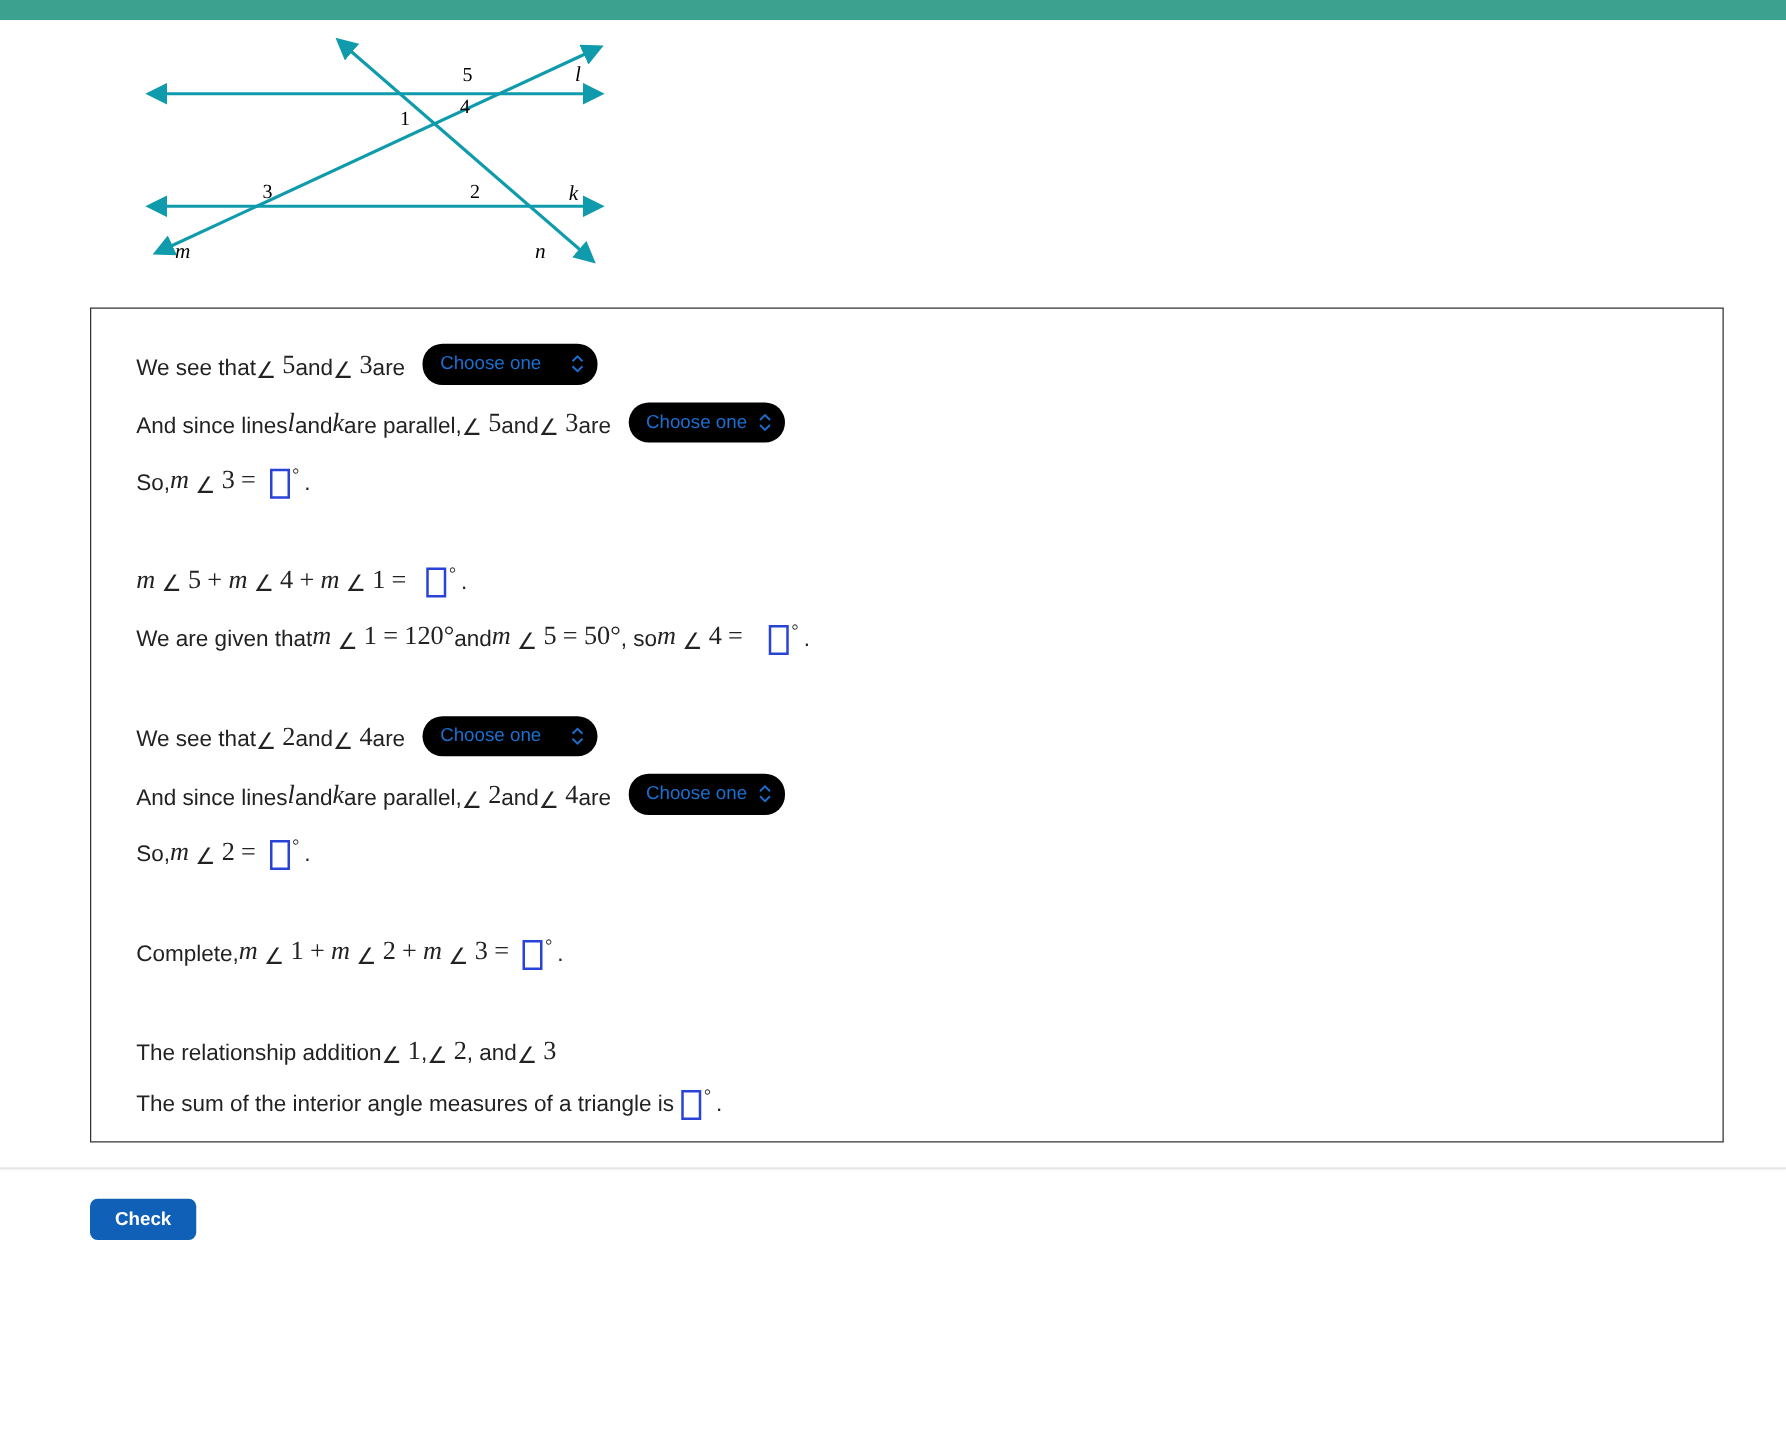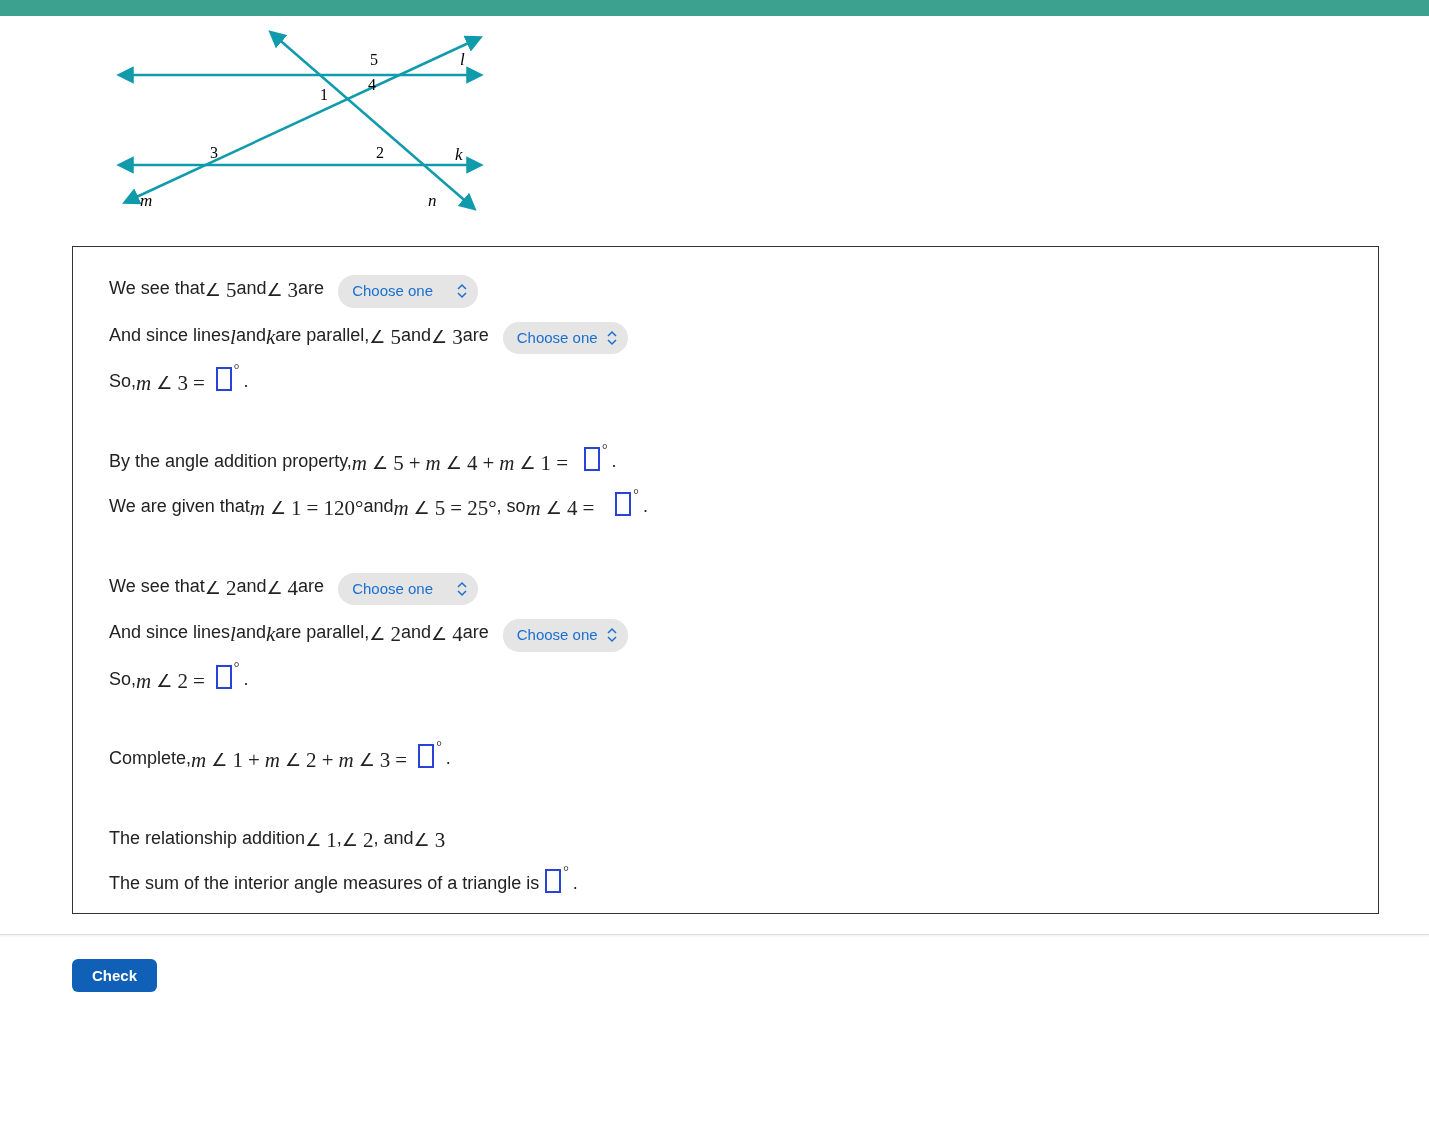--- a/index.html
+++ b/index.html
@@ -31,21 +31,21 @@
   .answer-box {
     border: 1px solid #333;
     padding: 28px 36px 4px 36px;
     margin-left: 22px;
     margin-right: 0;
   }
   .line {
     margin-bottom: 14px;
     line-height: 1.5;
     display: flex;
-    align-items: flex-start;
+    align-items: flex-end;
     flex-wrap: wrap;
     gap: 4px 0;
   }
   .block-gap {
     height: 34px;
   }
   .math-i {
     font-family: "Times New Roman", serif;
     font-style: italic;
     font-size: 21px;
@@ -58,21 +58,21 @@
   .angle {
     font-family: "Times New Roman", serif;
     font-size: 18px;
     display:inline-block;
     position:relative;
     top:2px;
   }
   .dropdown {
     display: inline-flex;
     align-items: center;
-    background: #e5e5e5;
+    background: #000000;
     border-radius: 16px;
     padding: 5px 30px 5px 14px;
     color: #1a6fd1;
     font-size: 15px;
     position: relative;
     margin: 0 4px;
     cursor: pointer;
     min-width: 140px;
   }
   .dropdown .dd-arrows {
@@ -204,40 +204,39 @@
       <span class="math-i">m</span>&nbsp;
       <span class="angle">∠</span>&nbsp;<span class="math-n">3</span>
       &nbsp;<span class="math-n">=</span>&nbsp;&nbsp;
       <span class="input-box"></span><span class="deg">°</span>
       &nbsp;<span>.</span>
     </div>
 
     <div class="block-gap"></div>
 
     <div class="line">
-      <span>By the angle addition property, </span>
       <span class="math-i">m</span>&nbsp;<span class="angle">∠</span>&nbsp;<span class="math-n">5</span>
       &nbsp;<span class="math-n">+</span>&nbsp;
       <span class="math-i">m</span>&nbsp;<span class="angle">∠</span>&nbsp;<span class="math-n">4</span>
       &nbsp;<span class="math-n">+</span>&nbsp;
       <span class="math-i">m</span>&nbsp;<span class="angle">∠</span>&nbsp;<span class="math-n">1</span>
       &nbsp;<span class="math-n">=</span>&nbsp;&nbsp;&nbsp;
       <span class="input-box"></span><span class="deg">°</span>
       &nbsp;<span>.</span>
     </div>
 
     <div class="line">
       <span>We are given that </span>
       <span class="math-i">m</span>&nbsp;<span class="angle">∠</span>&nbsp;<span class="math-n">1</span>
       &nbsp;<span class="math-n">=</span>&nbsp;
       <span class="math-n">120°</span>
       <span> and </span>
       <span class="math-i">m</span>&nbsp;<span class="angle">∠</span>&nbsp;<span class="math-n">5</span>
       &nbsp;<span class="math-n">=</span>&nbsp;
-      <span class="math-n">25°</span>
+      <span class="math-n">50°</span>
       <span>, so </span>
       <span class="math-i">m</span>&nbsp;<span class="angle">∠</span>&nbsp;<span class="math-n">4</span>
       &nbsp;<span class="math-n">=</span>&nbsp;&nbsp;&nbsp;&nbsp;
       <span class="input-box"></span><span class="deg">°</span>
       &nbsp;<span>.</span>
     </div>
 
     <div class="block-gap"></div>
 
     <div class="line">

